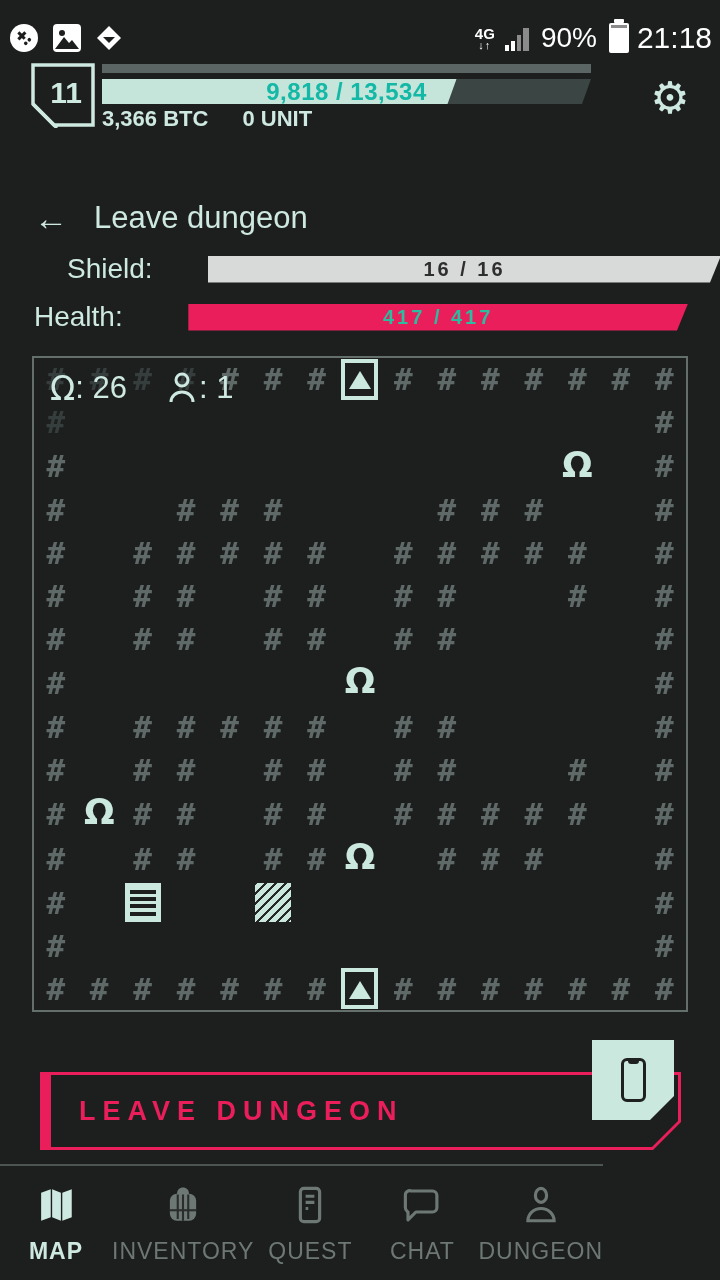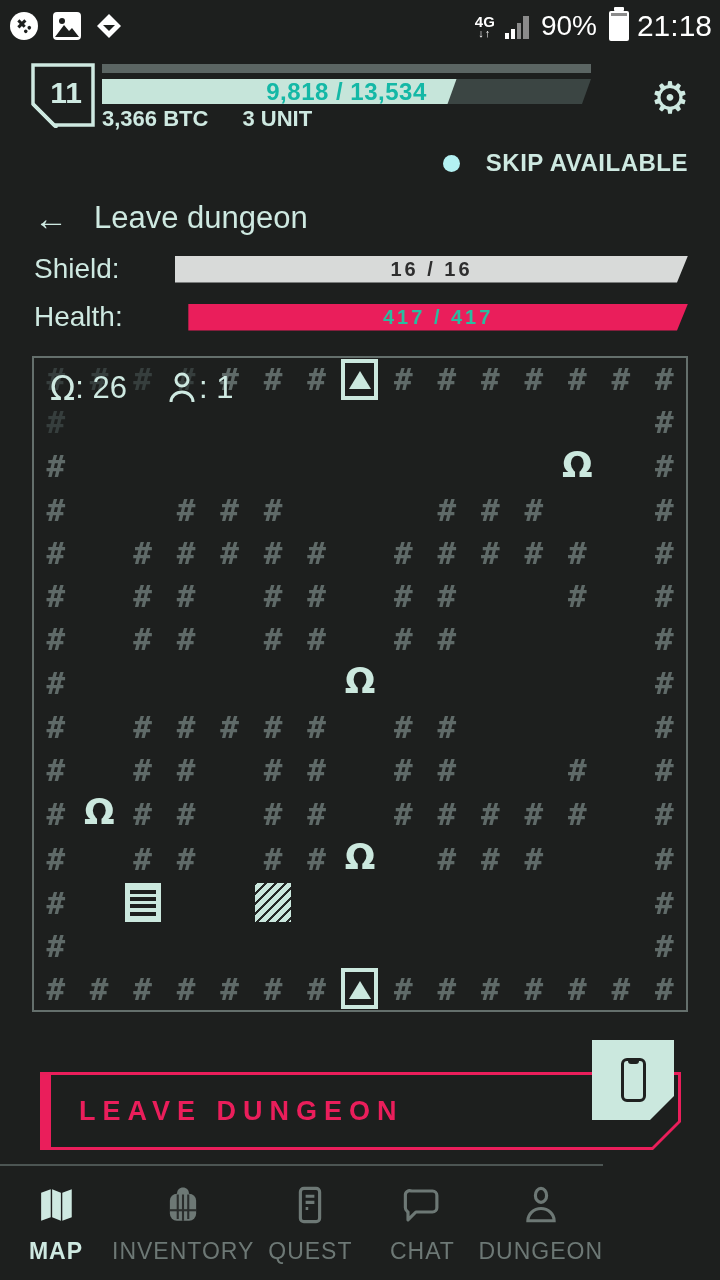--- a/index.html
+++ b/index.html
@@ -3,21 +3,21 @@
 <meta charset="utf-8">
 <style>
   * { margin:0; padding:0; box-sizing:border-box; }
   html,body { background:#000; }
   .screen {
     position:relative; width:720px; height:1280px; overflow:hidden;
     background:#1d1f1e; font-family:"Liberation Sans", sans-serif;
     color:#cee9e1;
   }
   
-  .statusbar { position:absolute; top:4px; left:0; width:720px; height:44px;
+  .statusbar { position:absolute; top:16px; left:0; width:720px; height:44px;
     display:flex; align-items:center; justify-content:space-between; padding:0 8px; }
   .sb-left { display:flex; align-items:center; gap:12px; }
   .sb-right { display:flex; align-items:center; gap:8px; color:#fff; }
   .sb-time { font-size:30px; color:#fff; letter-spacing:0; }
   .sb-pct { font-size:28px; color:#fff; }
   .net4g { display:flex; flex-direction:column; align-items:center; line-height:1; color:#fff; }
   .net4g .t { font-size:15px; font-weight:bold; }
   .net4g .a { font-size:11px; margin-top:-1px; letter-spacing:1px; }
   .battery { position:relative; width:20px; height:30px; background:#fff; border-radius:2px; margin-left:4px; }
   .battery:before { content:""; position:absolute; top:-4px; left:5px; width:10px; height:4px; background:#fff; border-radius:1px; }
@@ -42,21 +42,21 @@
   .chat-status { position:absolute; left:34px; top:149px; font-size:24px; color:#7a8480; }
   .skip { position:absolute; right:32px; top:149px; display:flex; align-items:center; gap:26px; }
   .skip-dot { width:17px; height:17px; border-radius:50%; background:#b3f1f2; }
   .skip-label { font-size:24px; font-weight:bold; color:#cee9e1; letter-spacing:0.5px; }
   
   .back-row { position:absolute; left:34px; top:200px; display:flex; align-items:center; gap:26px; }
   .back-arrow { font-size:34px; color:#cee9e1; line-height:1; }
   .back-label { font-size:31px; color:#cee9e1; }
   
   .stat-row { position:absolute; left:34px; width:654px; height:28px; display:flex; align-items:center; }
-  .stat-row.shield { top:255px; }
+  .stat-row.shield { top:255px;margin-left:33px; }
   .stat-row.health { top:303px; }
   .stat-label { width:141px; font-size:28px; color:#cee9e1; }
   .stat-bar { position:relative; width:513px; height:27px; display:flex; align-items:center; justify-content:center;
     clip-path:polygon(0 0,100% 0,calc(100% - 11px) 100%,0 100%); }
   .stat-bar.shield-bar { background:#d8dad9; }
   .stat-bar.health-bar { background:#ea1e5b;margin-left:17px; }
   .stat-value { font-size:20px; letter-spacing:3px; font-weight:bold; }
   .shield-bar .stat-value { color:#2e2e2e; }
   .health-bar .stat-value { color:#2abda0; }
   
@@ -156,28 +156,24 @@
     </svg>
     <div class="level-num">11</div>
   </div>
   <div class="xp-thin"></div>
   <div class="xp-bar">
     <div class="xp-fill" style="width: 72.5%;"></div>
   </div>
   <div class="xp-text">9,818 / 13,534</div>
   <div class="currency">
     <span>3,366 BTC</span>
-    <span>3 UNIT</span>
+    <span>0 UNIT</span>
   </div>
   <div class="gear">⚙</div>
 
-  <div class="skip">
-    <span class="skip-dot"></span>
-    <span class="skip-label">SKIP AVAILABLE</span>
-  </div>
 
   <div class="back-row">
     <span class="back-arrow">←</span>
     <span class="back-label">Leave dungeon</span>
   </div>
 
   <div class="stat-row shield">
     <span class="stat-label">Shield:</span>
     <div class="stat-bar shield-bar">
       <span class="stat-value">16 / 16</span>

